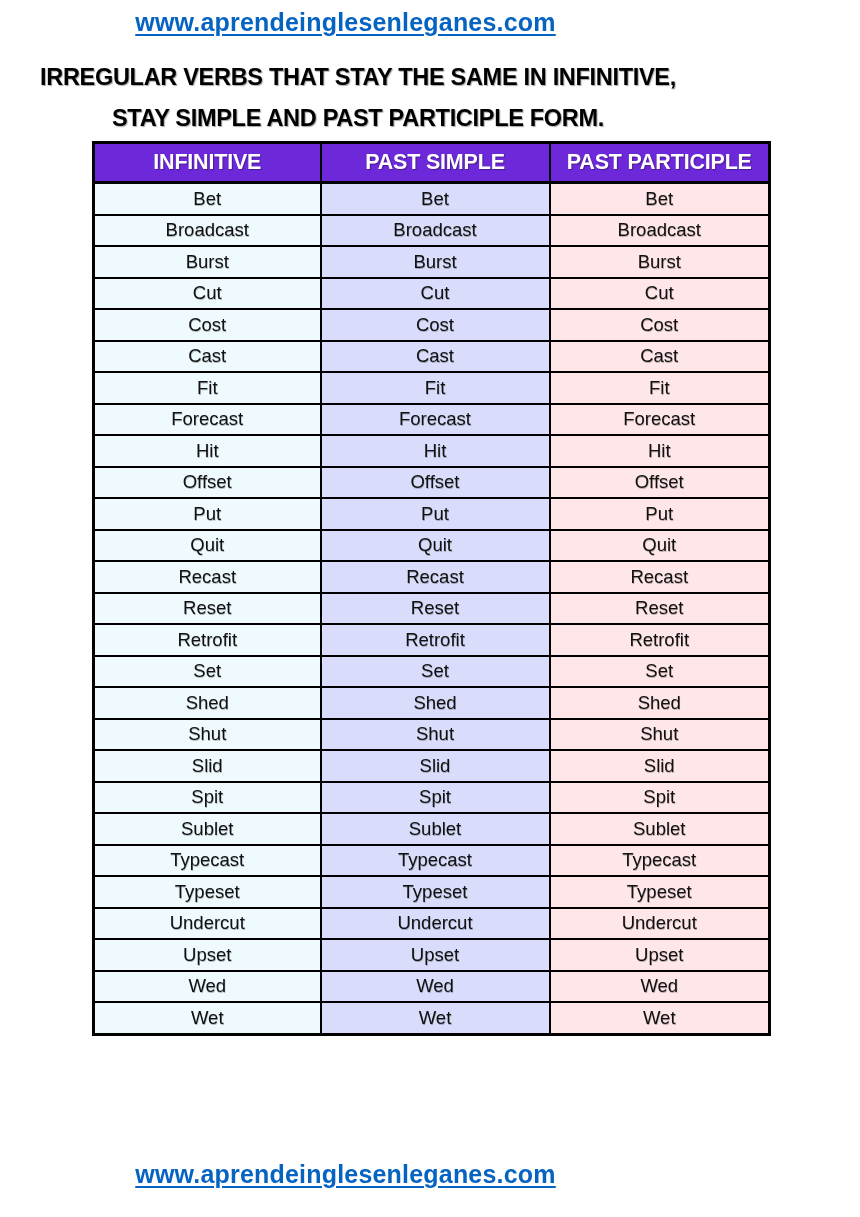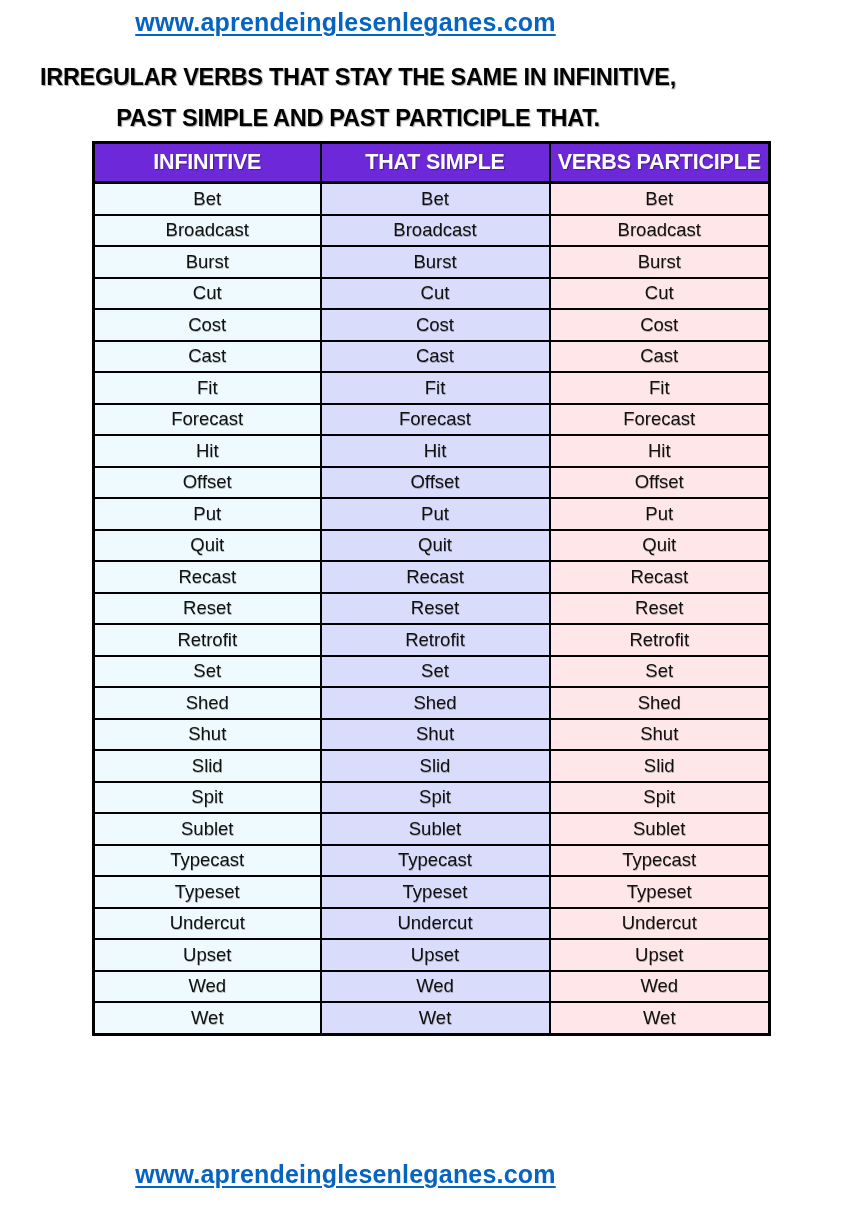--- a/index.html
+++ b/index.html
@@ -80,33 +80,33 @@
     .verbs-table td.inf { background: #EEFAFE; }
     .verbs-table td.past { background: #D9DDFB; }
     .verbs-table td.pp { background: #FFE6E8; }
   </style>
 </head>
 <body>
 
 <div class="site-link top">www.aprendeinglesenleganes.com</div>
 
 <div class="title l1">IRREGULAR VERBS THAT STAY THE SAME IN INFINITIVE,</div>
-<div class="title l2">PAST SIMPLE AND PAST PARTICIPLE THAT.</div>
+<div class="title l2">STAY SIMPLE AND PAST PARTICIPLE FORM.</div>
 
 <table class="verbs-table">
   <colgroup>
     <col class="c1">
       <col class="c2">
       <col class="c3">
   </colgroup>
   <thead>
     <tr>
       <th>INFINITIVE</th>
-      <th>THAT SIMPLE</th>
-      <th>VERBS PARTICIPLE</th>
+      <th>PAST SIMPLE</th>
+      <th>PAST PARTICIPLE</th>
     </tr>
   </thead>
   <tbody id="verbs-body">
       <tr>
         <td class="inf">Bet</td>
         <td class="past">Bet</td>
         <td class="pp">Bet</td>
       </tr>
       <tr>
         <td class="inf">Broadcast</td>

